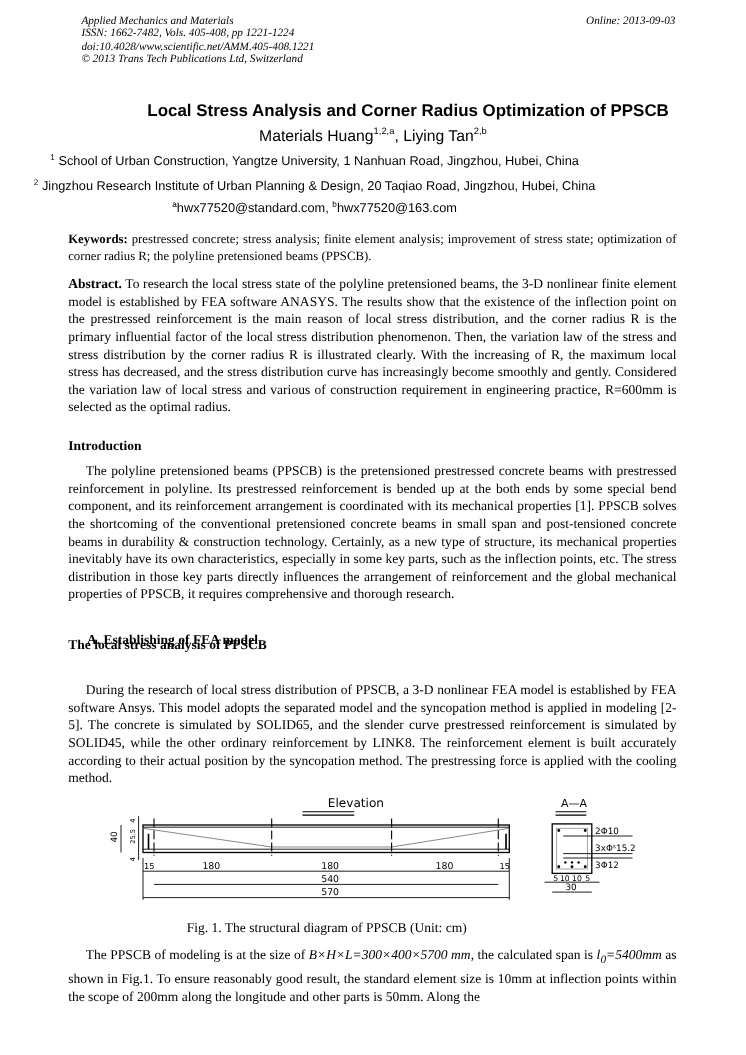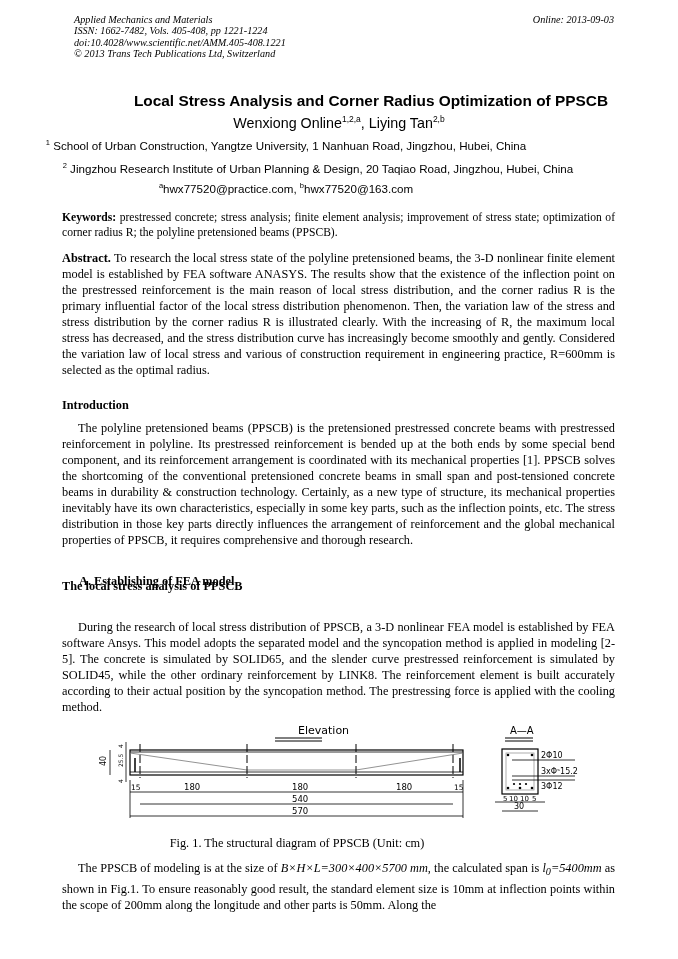--- a/index.html
+++ b/index.html
@@ -27,30 +27,30 @@
 <div class="hdr">
   <div>Applied Mechanics and Materials</div>
   <div>ISSN: 1662-7482, Vols. 405-408, pp 1221-1224</div>
   <div>doi:10.4028/www.scientific.net/AMM.405-408.1221</div>
   <div>© 2013 Trans Tech Publications Ltd, Switzerland</div>
 </div>
 <div class="hdr-right">Online: 2013-09-03</div>
 
 <div class="title">Local Stress Analysis and Corner Radius Optimization of PPSCB</div>
 <div class="authors">
-  <span>Wenxiong Online</span><sup>1,2,a</sup><span>, </span><span>Liying Tan</span><sup>2,b</sup>
+  <span>Materials Huang</span><sup>1,2,a</sup><span>, </span><span>Liying Tan</span><sup>2,b</sup>
 </div>
 <div class="affil" style="top:138px;">
   <sup>1</sup><span> School of Urban Construction, Yangtze University, 1 Nanhuan Road, Jingzhou, Hubei, China</span>
 </div>
-<div class="affil" style="top:161px;padding-left:32px;">
+<div class="affil" style="top:161px;">
   <sup>2</sup><span> Jingzhou Research Institute of Urban Planning &amp; Design, 20 Taqiao Road, Jingzhou, Hubei, China</span>
 </div>
 <div class="affil" style="top:181px;">
-  <sup>a</sup><span>hwx77520@practice.com</span><span>, </span><sup>b</sup><span>hwx77520@163.com</span>
+  <sup>a</sup><span>hwx77520@standard.com</span><span>, </span><sup>b</sup><span>hwx77520@163.com</span>
 </div>
 
 <div class="kw"><b>Keywords:</b><span> prestressed concrete; stress analysis; finite element analysis; improvement of stress state; optimization of corner radius R; the polyline pretensioned beams (PPSCB).</span></div>
 
 <div class="body" style="top:250px;">
   <p><b>Abstract.</b><span> To research the local stress state of the polyline pretensioned beams, the 3-D nonlinear finite element model is established by FEA software ANASYS. The results show that the existence of the inflection point on the prestressed reinforcement is the main reason of local stress distribution, and the corner radius R is the primary influential factor of the local stress distribution phenomenon. Then, the variation law of the stress and stress distribution by the corner radius R is illustrated clearly. With the increasing of R, the maximum local stress has decreased, and the stress distribution curve has increasingly become smoothly and gently. Considered the variation law of local stress and various of construction requirement in engineering practice, R=600mm is selected as the optimal radius.</span></p>
 </div>
 
 <div class="sec" style="top:398px;">Introduction</div>
 <div class="body" style="top:420px;">

